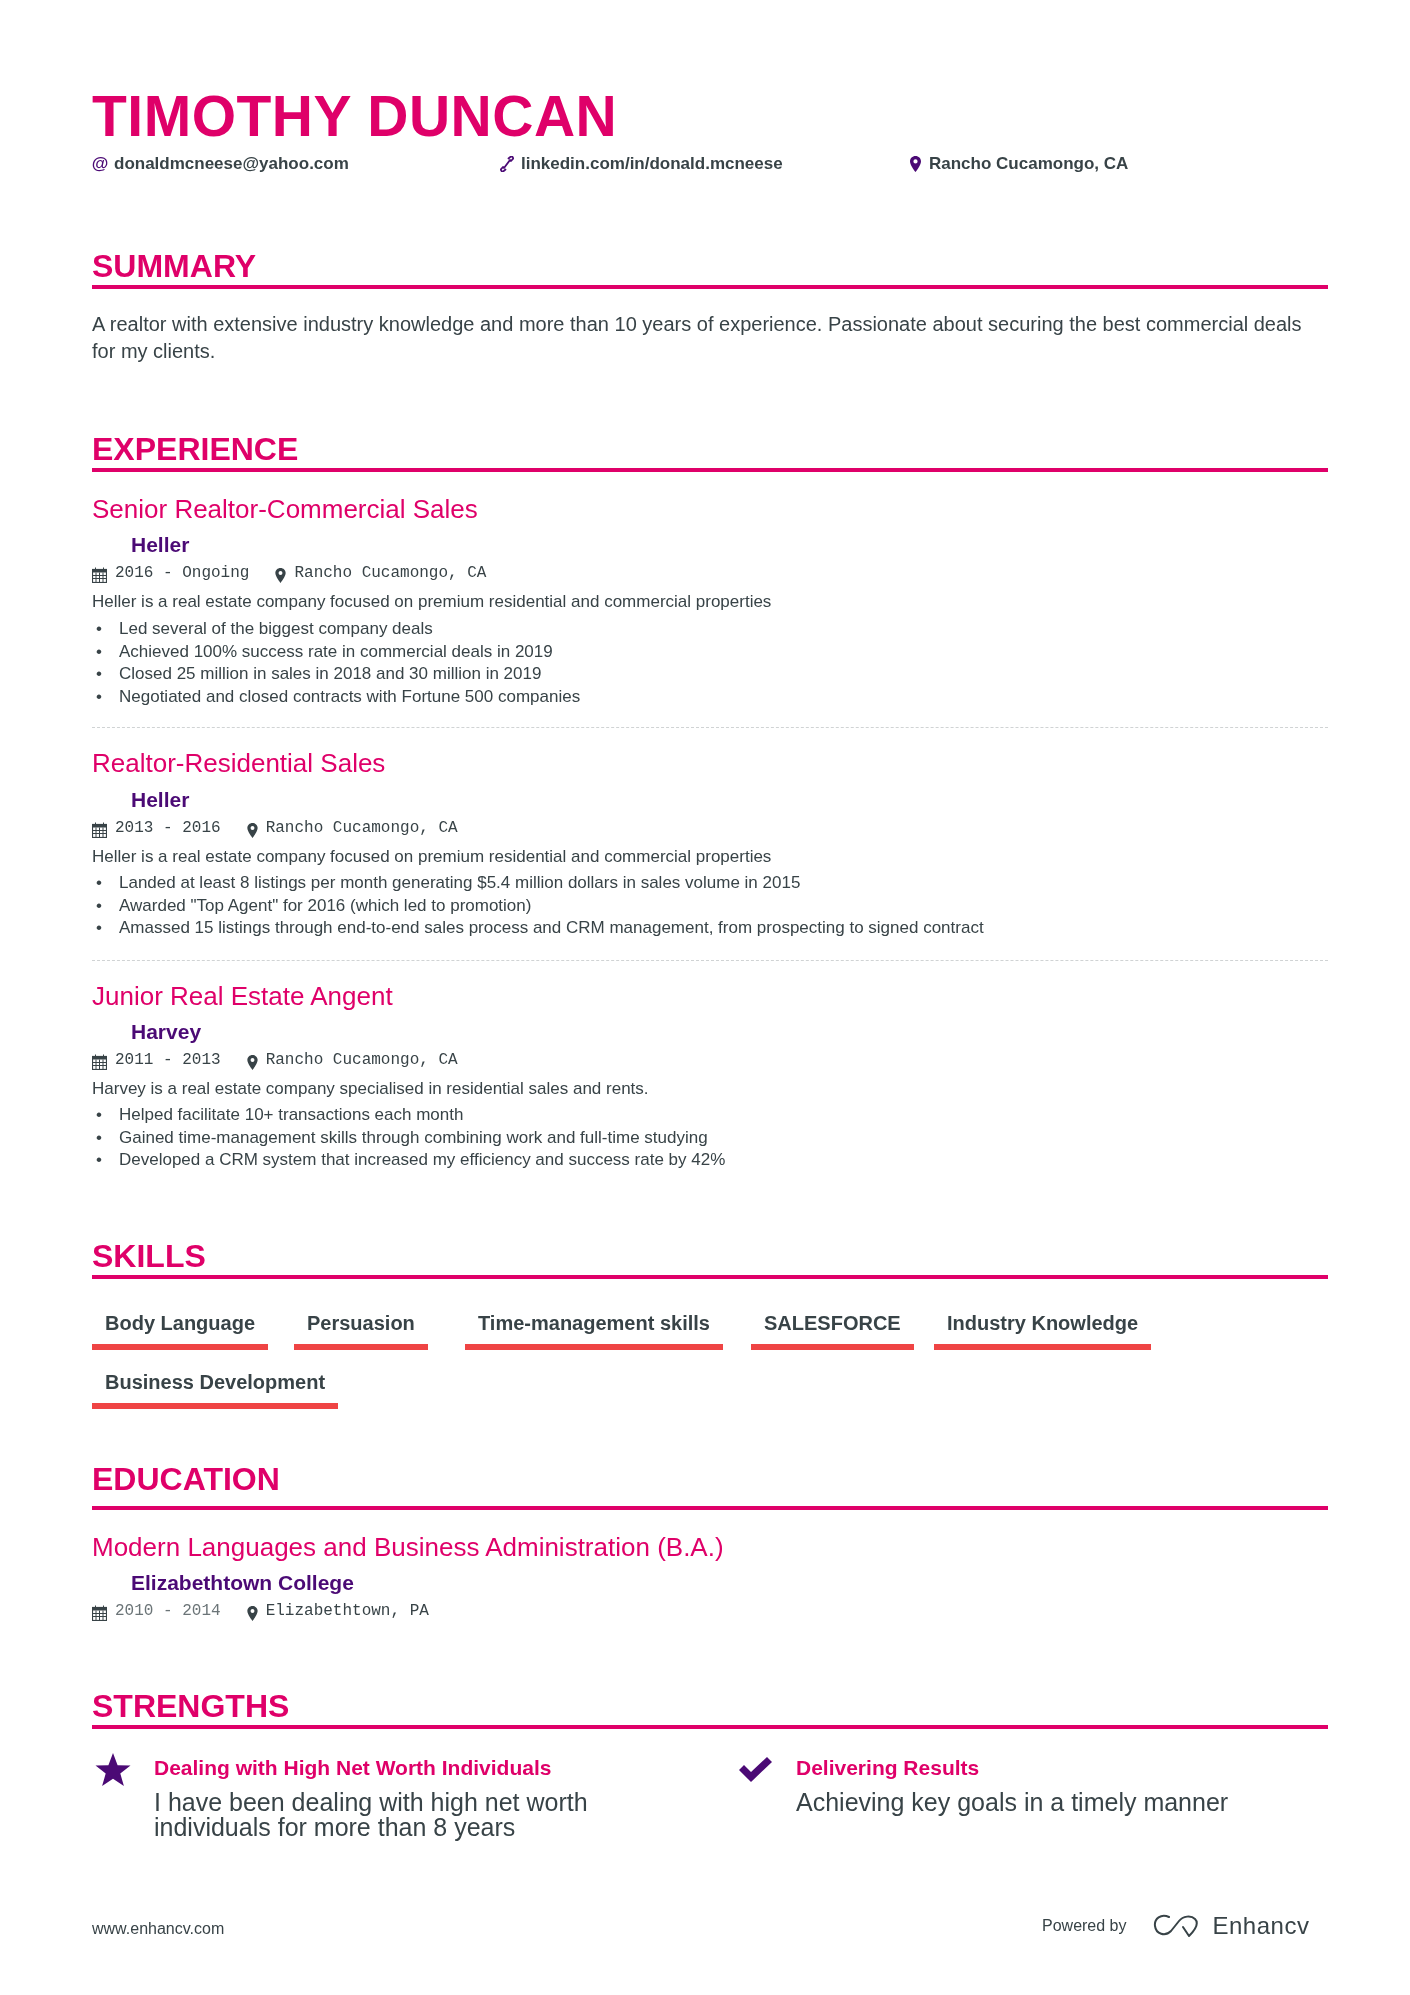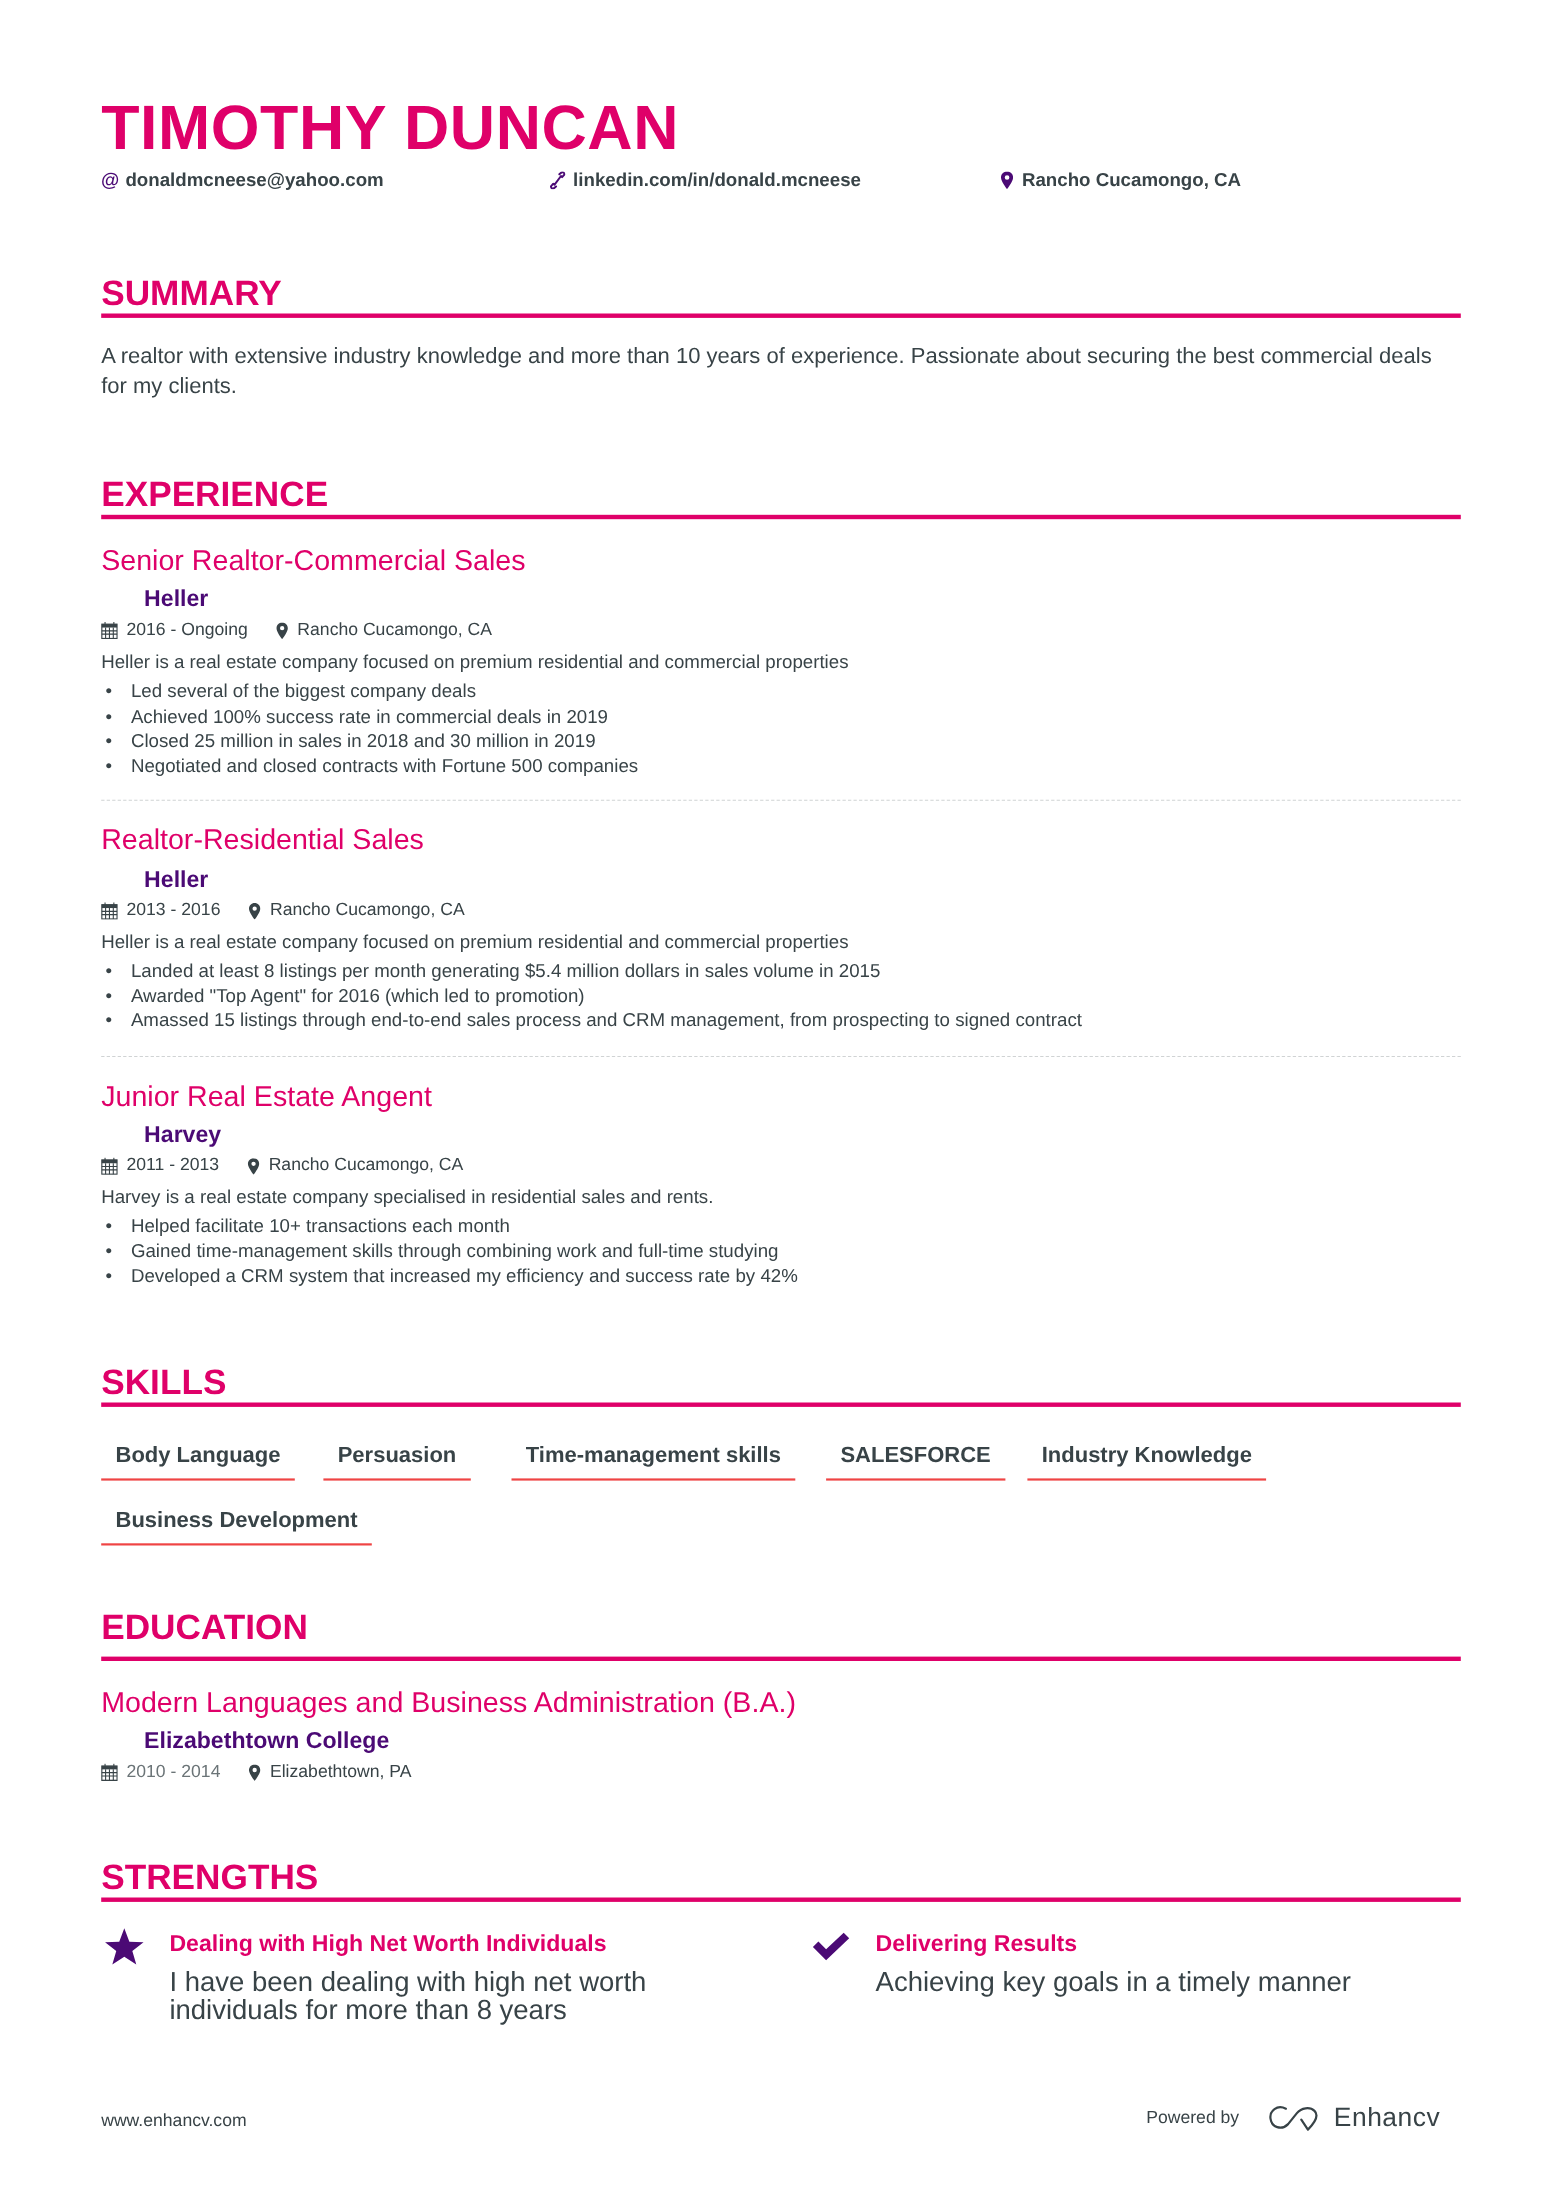--- a/index.html
+++ b/index.html
@@ -13,31 +13,31 @@
   .contact .ic { width: 16px; height: 18px; margin-right: 6px; display: inline-flex; align-items: center; justify-content: center; color: #4b0a75; font-weight: 700; font-size: 17px; }
 
   .section-title { position: absolute; left: 0; font-size: 32px; font-weight: 700; color: #df0069; line-height: 38px; }
   .rule { position: absolute; left: 0; width: 1236px; height: 4px; background: #df0069; }
 
   .text { position: absolute; left: 0; font-size: 20px; line-height: 27px; color: #384347; width: 1236px; }
 
   .job-title { position: absolute; left: 0; font-size: 26px; color: #df0069; line-height: 32px; }
   .company { position: absolute; left: 0; font-size: 21px; font-weight: 700; color: #4b0a75; line-height: 26px; margin-left: 39px; }
   .meta { position: absolute; left: 0; display: flex; align-items: center; font-size: 16px; color: #384347; line-height: 20px; }
-  .meta .mi { display: inline-flex; align-items: center; }
+  .meta .mi { display: inline-flex; align-items: flex-end; font-family: Liberation Mono, monospace; }
   .meta .mi + .mi { margin-left: 26px; }
   .meta svg { margin-right: 8px; }
   .desc { position: absolute; left: 0; font-size: 17px; color: #384347; line-height: 22px; }
   .bullets { position: absolute; left: 0; list-style: none; font-size: 17px; color: #384347; }
   .bullets li { position: relative; padding-left: 27px; line-height: 22.5px; }
   .bullets li::before { content: "•"; position: absolute; left: 4px; top: 0; font-size: 17px; }
   .dash { position: absolute; left: 0; width: 1236px; border-top: 1.5px dashed #d0d3d4; }
 
   .skills { position: absolute; left: 0; width: 1236px; }
-  .skill { position: absolute; font-size: 20px; font-weight: 700; color: #384347; padding: 0 13px 8px 13px; border-bottom: 2px solid #ef4444; line-height: 26px; white-space: nowrap; }
+  .skill { position: absolute; font-size: 20px; font-weight: 700; color: #384347; padding: 0 13px 8px 13px; border-bottom: 6px solid #ef4444; line-height: 26px; white-space: nowrap; }
 
   .strength { position: absolute; }
   .strength .s-icon { position: absolute; left: 0; top: 2px; width: 38px; height: 36px; }
   .strength .s-title { position: absolute; left: 60px; top: 4px; font-size: 21px; font-weight: 700; color: #df0069; white-space: nowrap; line-height: 28px; }
   .strength .s-desc { position: absolute; left: 60px; top: 40px; font-size: 25px; color: #384347; line-height: 25px; width: 520px; }
 
   .footer-left { position: absolute; left: 92px; top: 1920px; font-size: 16px; color: #384347; }
   .footer-right { position: absolute; left: 1042px; top: 1912px; display: flex; align-items: center; font-size: 16px; color: #384347; }
   .footer-right .logo { display: flex; align-items: center; margin-left: 26px; font-size: 24px; color: #384347; letter-spacing: 0.5px; }
   .footer-right .logo svg { margin-right: 12px; }

